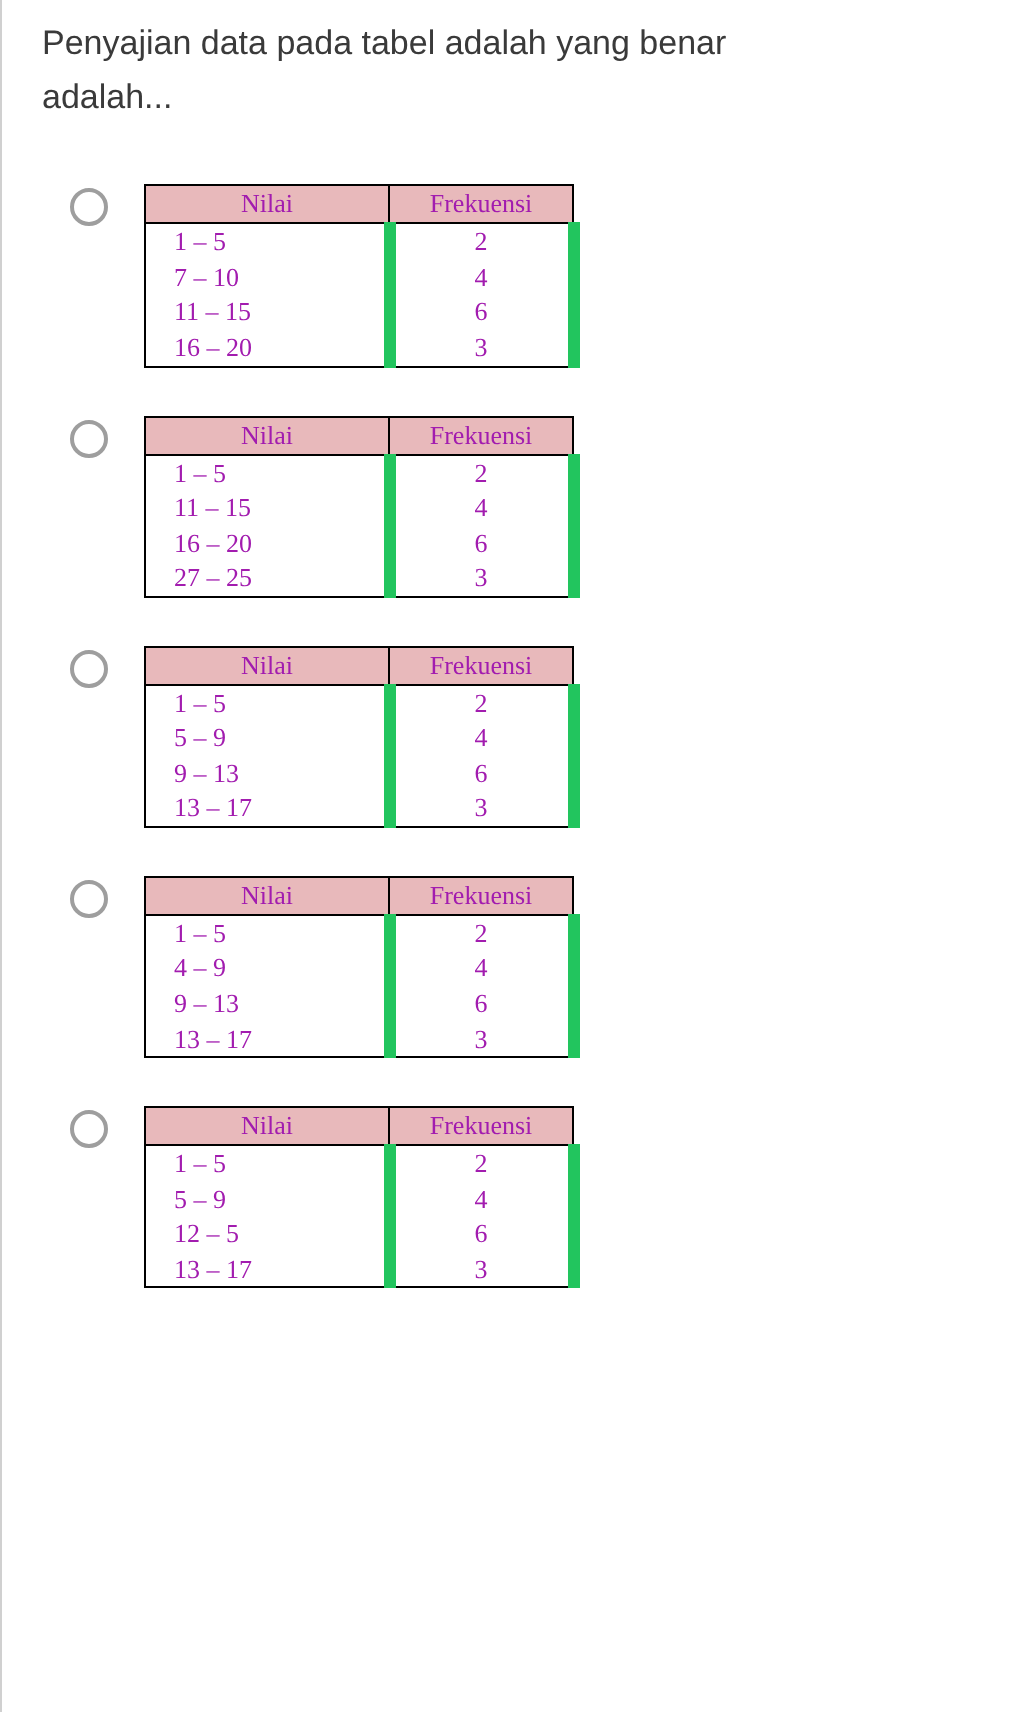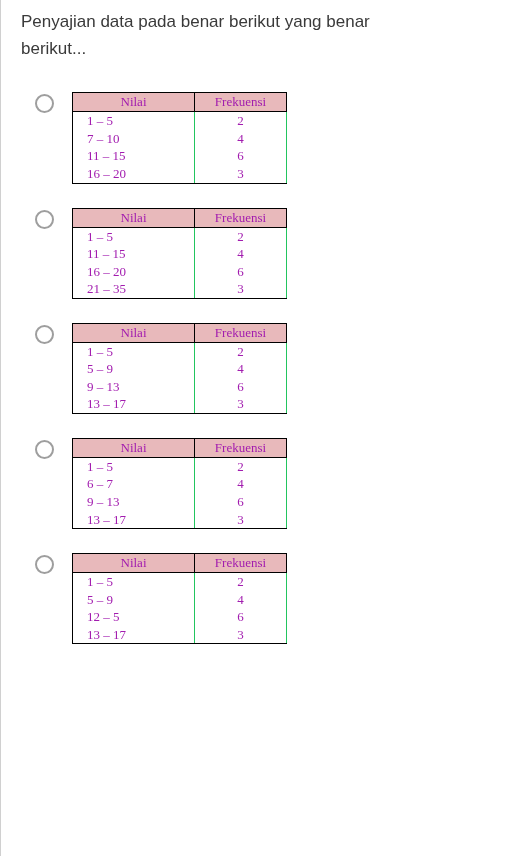--- a/index.html
+++ b/index.html
@@ -45,39 +45,39 @@
   }
   th {
     background: #e8b9bb;
     font-weight: normal;
     border: 1px solid #000;
     padding: 1px 10px;
     text-align: center;
   }
   td {
     border-left: 1px solid #000;
-    border-right: 1px solid #22c55e;
+    border-right: 6px solid #22c55e;
     padding: 0 10px;
     line-height: 1.35;
     margin-left: 15px;
   }
   tr:last-child td {
     border-bottom: 1px solid #000;
   }
   td.nilai { min-width: 122px; text-align: left; padding-left: 14px; }
   td.frek  { min-width: 92px;  text-align: center; }
 </style>
 </head>
 <body>
 
 <div class="page">
 
   <div class="question">
-    <span>Penyajian data pada benar berikut yang benar</span><br>
-    <span>berikut...</span>
+    <span>Penyajian data pada tabel adalah yang benar</span><br>
+    <span>adalah...</span>
   </div>
 
   <div class="option">
     <div class="radio"></div>
     <table>
       <tbody>
           <tr>
         <th>Nilai</th>
         <th>Frekuensi</th>
       </tr>
@@ -115,21 +115,21 @@
           </tr>
       <tr>
             <td class="nilai">11 – 15</td>
             <td class="frek">4</td>
           </tr>
       <tr>
             <td class="nilai">16 – 20</td>
             <td class="frek">6</td>
           </tr>
       <tr>
-            <td class="nilai">21 – 35</td>
+            <td class="nilai">27 – 25</td>
             <td class="frek">3</td>
           </tr>
     </tbody>
       </table>
   </div>
 
   <div class="option">
     <div class="radio"></div>
     <table>
       <tbody>
@@ -163,21 +163,21 @@
       <tbody>
           <tr>
         <th>Nilai</th>
         <th>Frekuensi</th>
       </tr>
       <tr>
             <td class="nilai">1 – 5</td>
             <td class="frek">2</td>
           </tr>
       <tr>
-            <td class="nilai">6 – 7</td>
+            <td class="nilai">4 – 9</td>
             <td class="frek">4</td>
           </tr>
       <tr>
             <td class="nilai">9 – 13</td>
             <td class="frek">6</td>
           </tr>
       <tr>
             <td class="nilai">13 – 17</td>
             <td class="frek">3</td>
           </tr>

